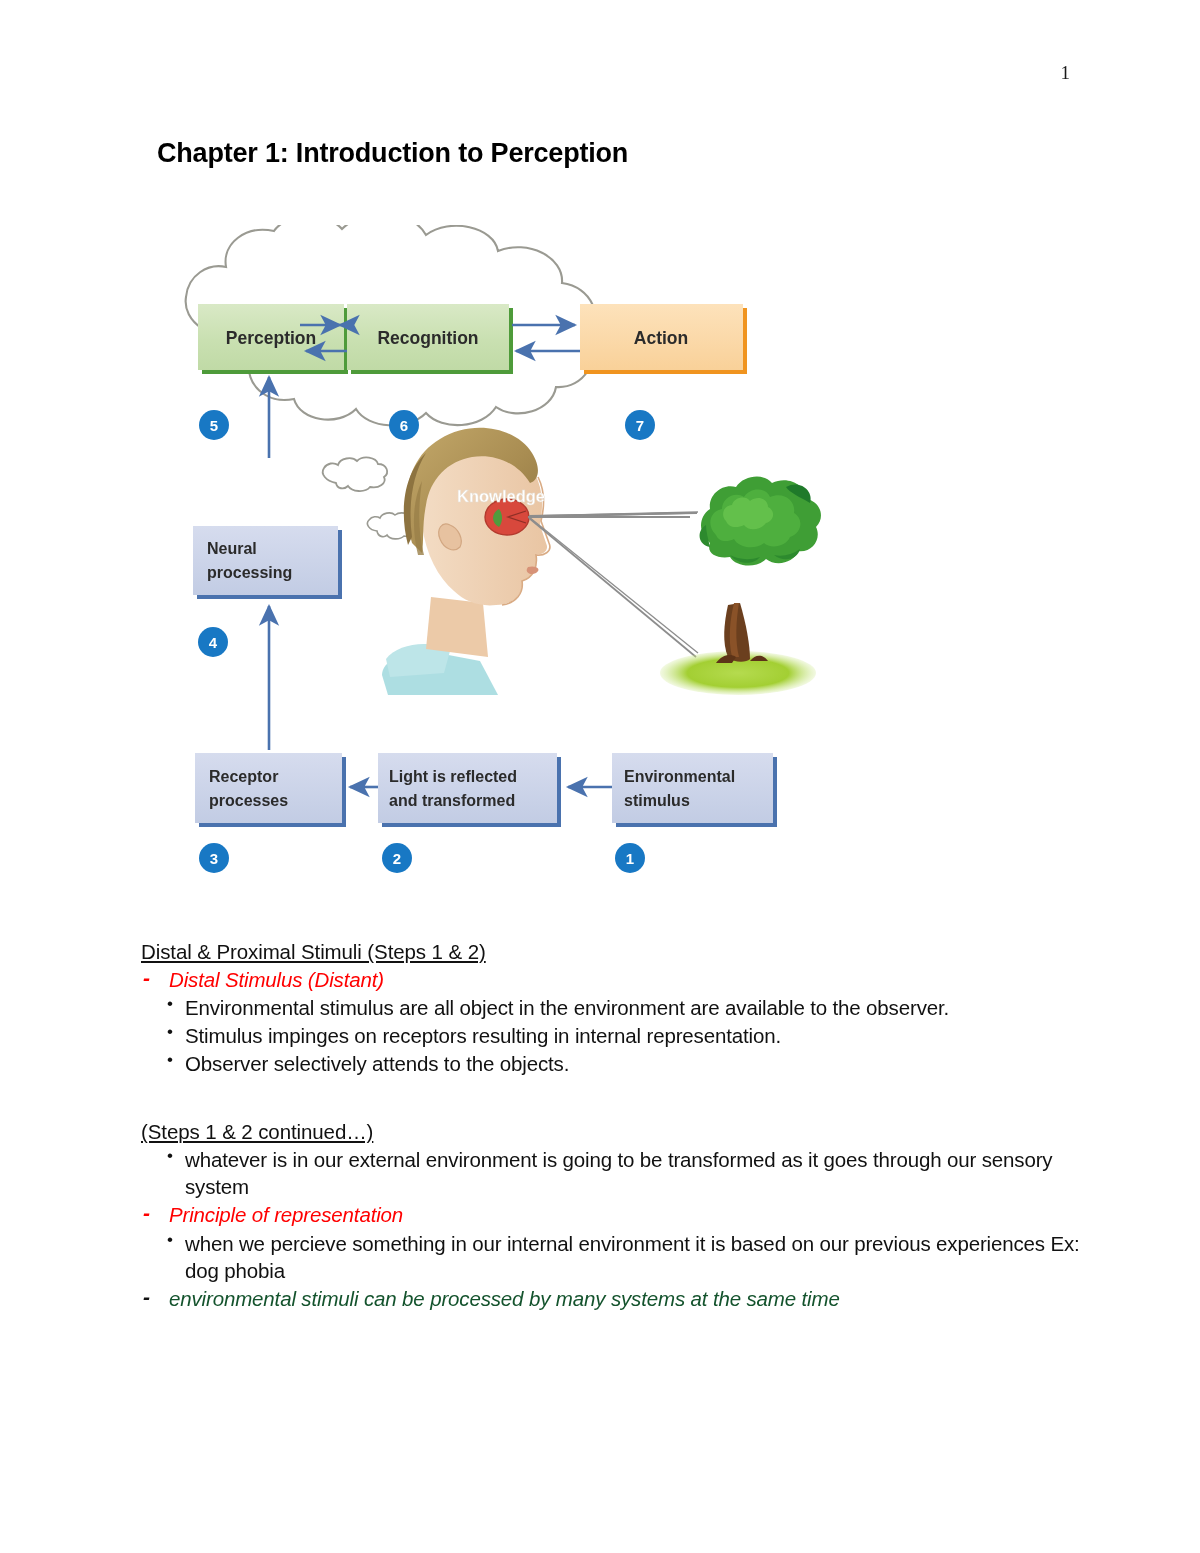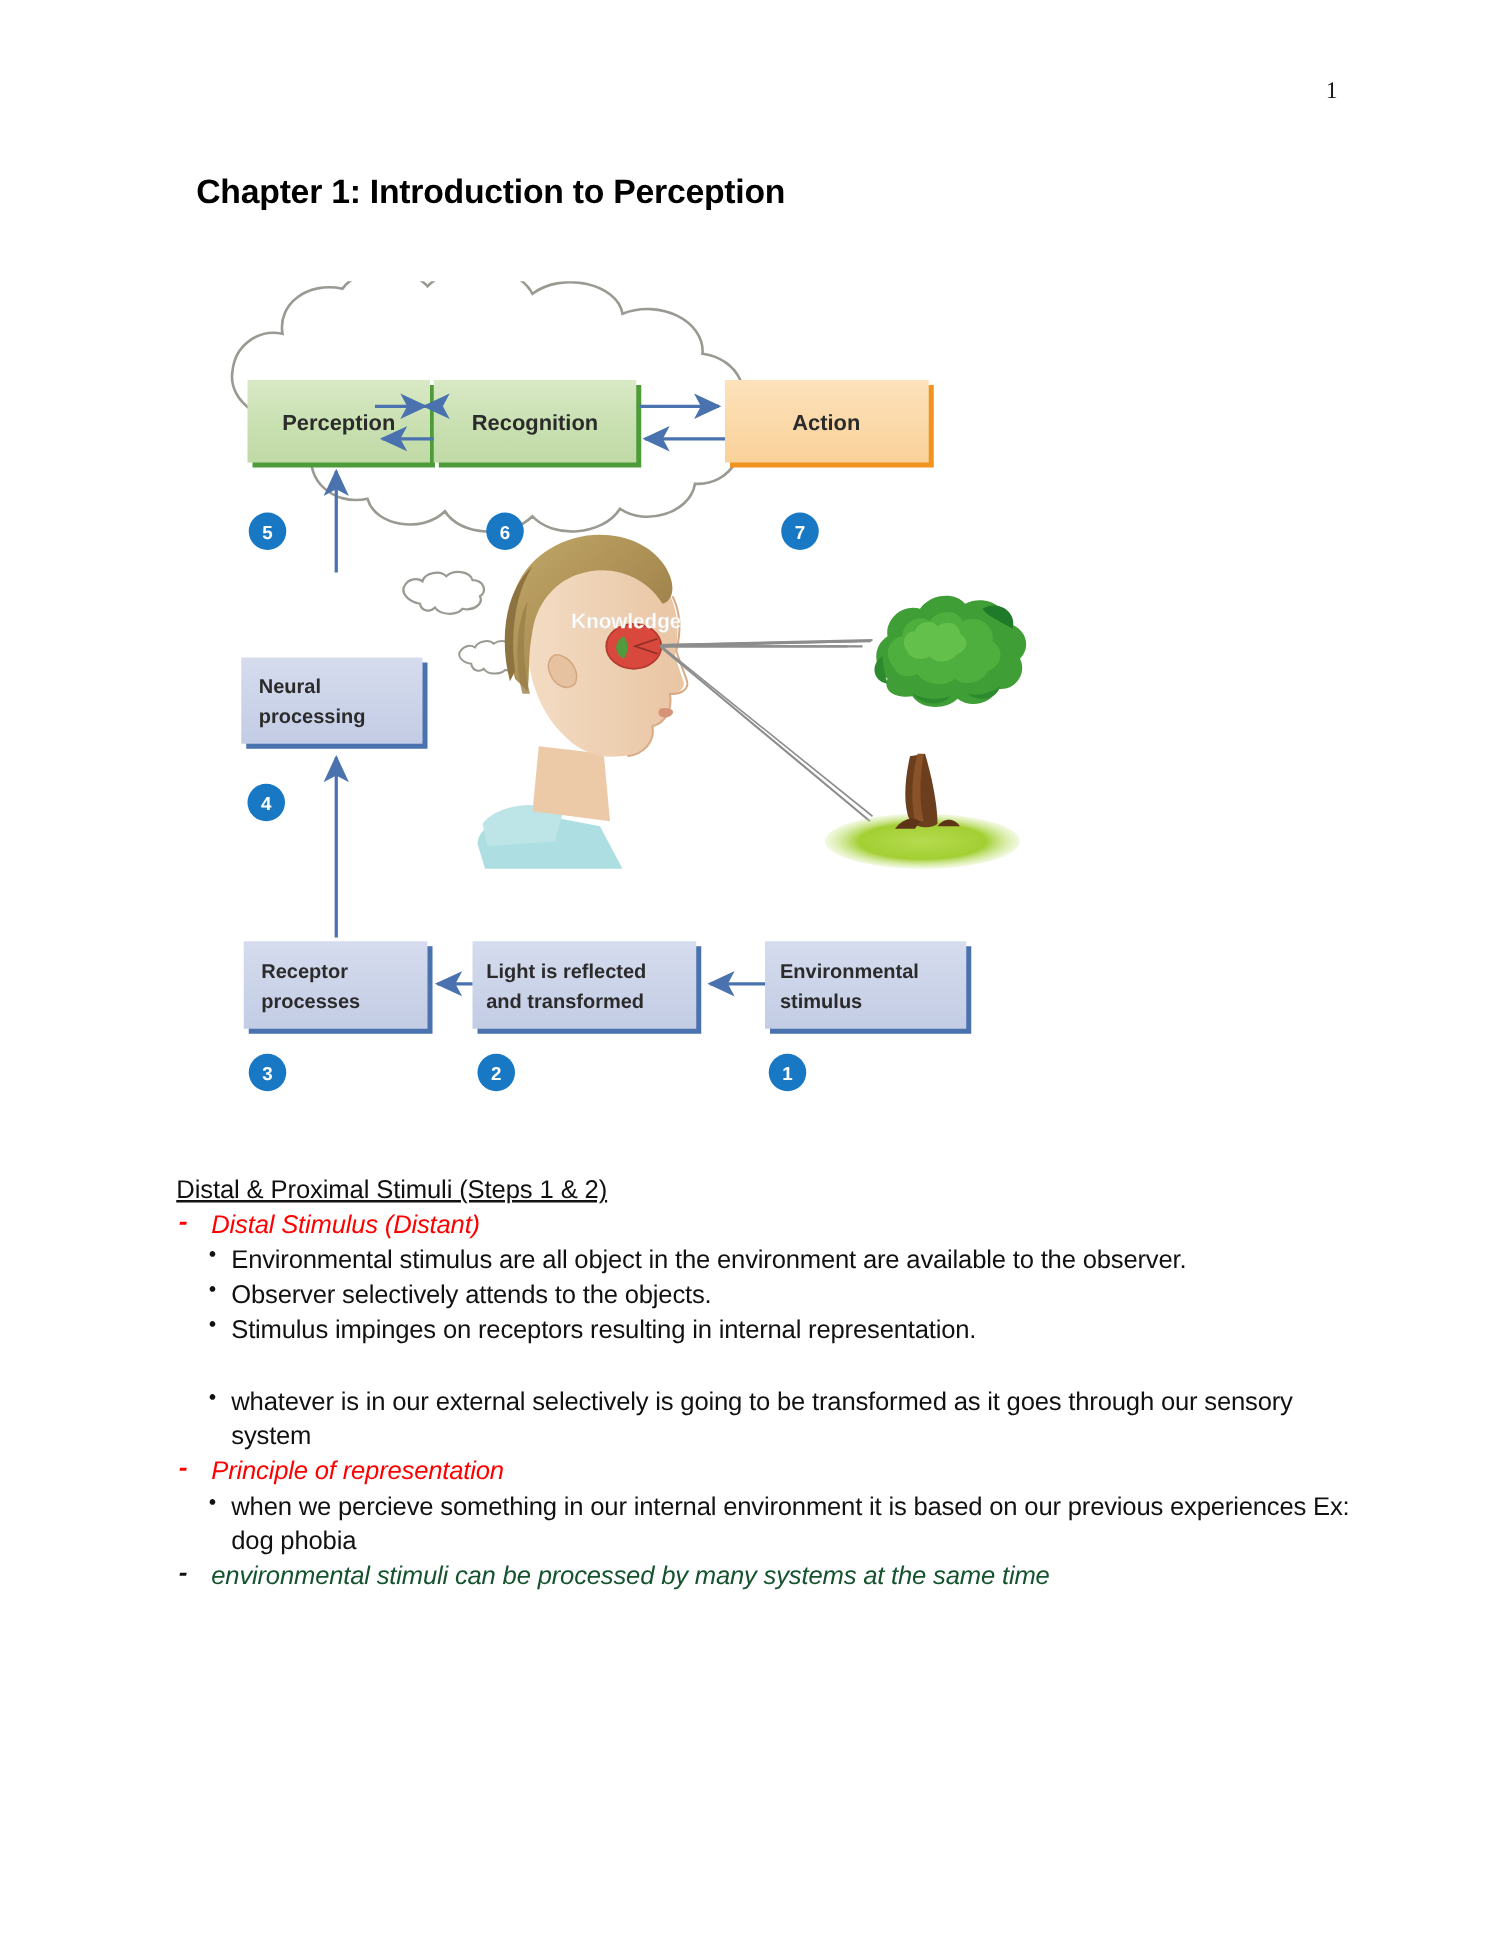--- a/index.html
+++ b/index.html
@@ -378,23 +378,24 @@
     <text class="num-text" x="480" y="639" text-anchor="middle">1</text>
   </g>
 </svg>
 </div>
 
 <div class="notes">
 
   <div class="sec-heading">Distal &amp; Proximal Stimuli (Steps 1 &amp; 2)</div>
   <div class="dash-item red">Distal Stimulus (Distant)</div>
   <div class="bullet-item">Environmental stimulus are all object in the environment are available to the observer.</div>
+  <div class="bullet-item">Stimulus impinges on receptors resulting in internal representation.</div>
   <div class="bullet-item">Observer selectively attends to the objects.</div>
-  <div class="bullet-item">Stimulus impinges on receptors resulting in internal representation.</div>
 
   <div class="gap"></div>
 
-  <div class="bullet-item">whatever is in our external selectively is going to be transformed as it goes through our sensory system</div>
+  <div class="sec-heading">(Steps 1 &amp; 2 continued…)</div>
+  <div class="bullet-item">whatever is in our external environment is going to be transformed as it goes through our sensory system</div>
   <div class="dash-item red">Principle of representation</div>
   <div class="bullet-item">when we percieve something in our internal environment it is based on our previous experiences Ex: dog phobia</div>
   <div class="dash-item black">environmental stimuli can be processed by many systems at the same time</div>
 
 </div>
 
 </body></html>

